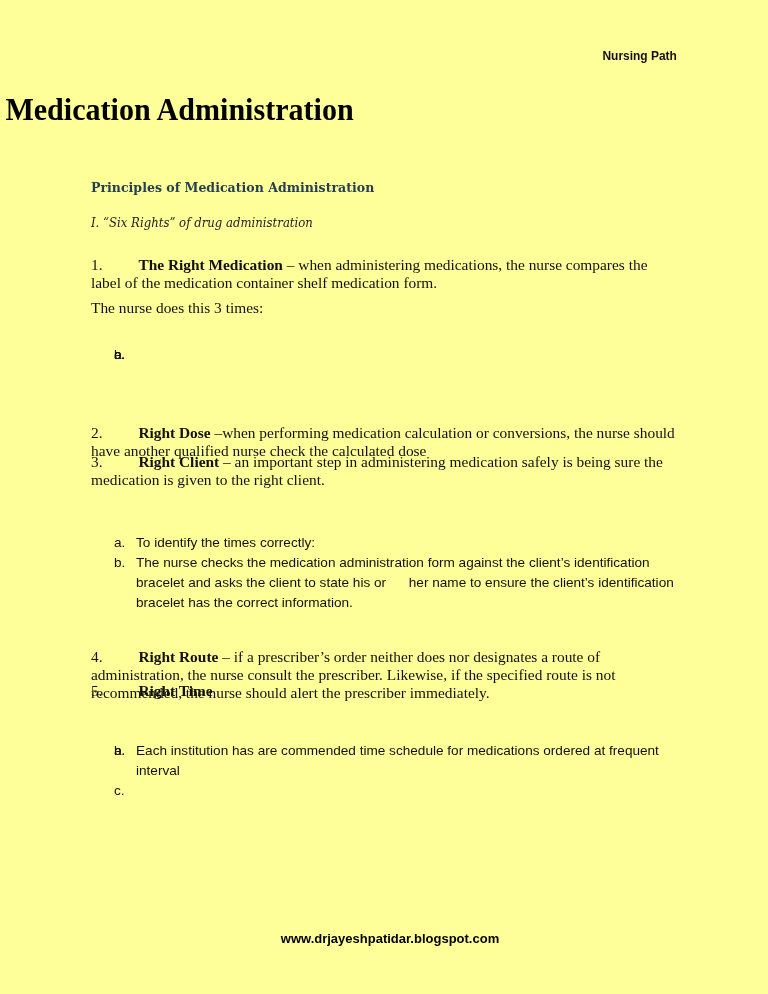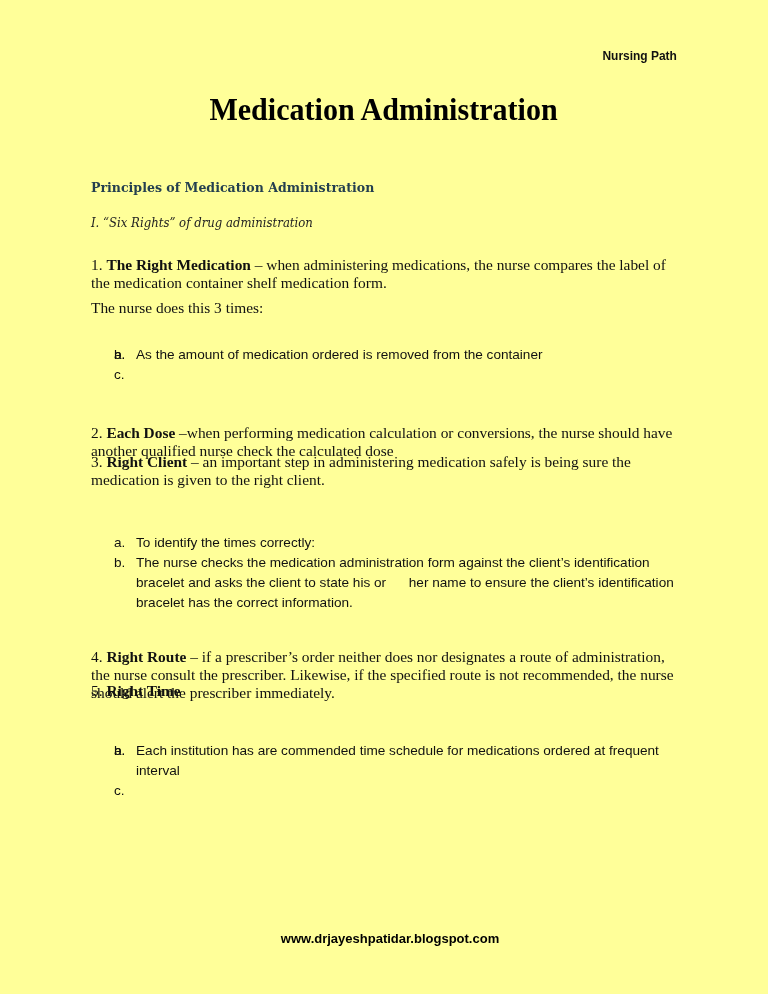--- a/index.html
+++ b/index.html
@@ -11,21 +11,20 @@
     color: #111;
   }
   .header-right {
     position: absolute; right: 91px; top: 48px;
     font-family: "Liberation Sans", sans-serif;
     font-size: 13px; font-weight: bold; color: #111;
     transform: scaleX(0.92); transform-origin: right;
   }
   .title {
     position: absolute; left: 0; width: 768px; top: 92px;
-    text-align: center;
     font-family: "Liberation Serif", serif;
     font-size: 31px; font-weight: bold; color: #000;
     margin-left: 0;
   }
   .title span { display: inline-block; transform: translateX(0px) scaleX(0.97); }
   .section-heading {
     position: absolute; left: 91px; top: 179px;
     font-family: "DejaVu Serif", serif;
     font-size: 13.5px; font-weight: bold; color: #243f4f;
     transform: scaleX(0.93); transform-origin: left;
@@ -34,21 +33,21 @@
     position: absolute; left: 91px; top: 215px;
     font-family: "DejaVu Serif", serif;
     font-style: italic; font-size: 13px; color: #222;
     transform: scaleX(0.9); transform-origin: left;
   }
   .para {
     position: absolute; left: 91px; width: 590px;
     font-family: "Liberation Serif", serif;
     font-size: 15.4px; line-height: 18px; color: #111;
   }
-  .para b { font-weight: bold; }
+  .para b { font-weight: bold; margin-left: 32px; }
   .list {
     position: absolute; left: 114px; width: 570px;
     margin: 0; padding: 0; list-style: none;
     font-family: "Liberation Sans", sans-serif;
     font-size: 13.6px; line-height: 20px; color: #111;
   }
   .list li { position: relative; padding-left: 22px; }
   .list li .marker { position: absolute; left: 0; top: 0; }
   .footer {
     position: absolute; left: 10px; width: 768px; top: 931px;
@@ -70,26 +69,26 @@
 <div class="subheading">I. “Six Rights” of drug administration</div>
 
 <div class="para" style="top:256px;">
   <span>1. </span><b>The Right Medication</b><span> – when administering medications, the nurse compares the label of the medication container shelf medication form.</span>
 </div>
 
 <div class="para" style="top:299px;">The nurse does this 3 times:</div>
 
 <ul class="list" style="top:345px;">
   <li><span class="marker">a.</span></li>
-  <li><span class="marker">b.</span><span>As the amount of medication ordered is removed from the container</span></li>
+  <li><span class="marker">b.</span></li>
   <li><span class="marker">c.</span></li>
 </ul>
 
 <div class="para" style="top:424px;">
-  <span>2. </span><b>Each Dose</b><span> –when performing medication calculation or conversions, the nurse should have another qualified nurse check the calculated dose</span>
+  <span>2. </span><b>Right Dose</b><span> –when performing medication calculation or conversions, the nurse should have another qualified nurse check the calculated dose</span>
 </div>
 
 <div class="para" style="top:453px;">
   <span>3. </span><b>Right Client</b><span> – an important step in administering medication safely is being sure the medication is given to the right client.</span>
 </div>
 
 <ul class="list" style="top:533px;">
   <li><span class="marker">a.</span><span>To identify the times correctly:</span></li>
   <li><span class="marker">b.</span><span>The nurse checks the medication administration form against the client’s identification bracelet and asks the client to state his or &nbsp;&nbsp;&nbsp;&nbsp;&nbsp;her name to ensure the client’s identification bracelet has the correct information.</span></li>
 </ul>

